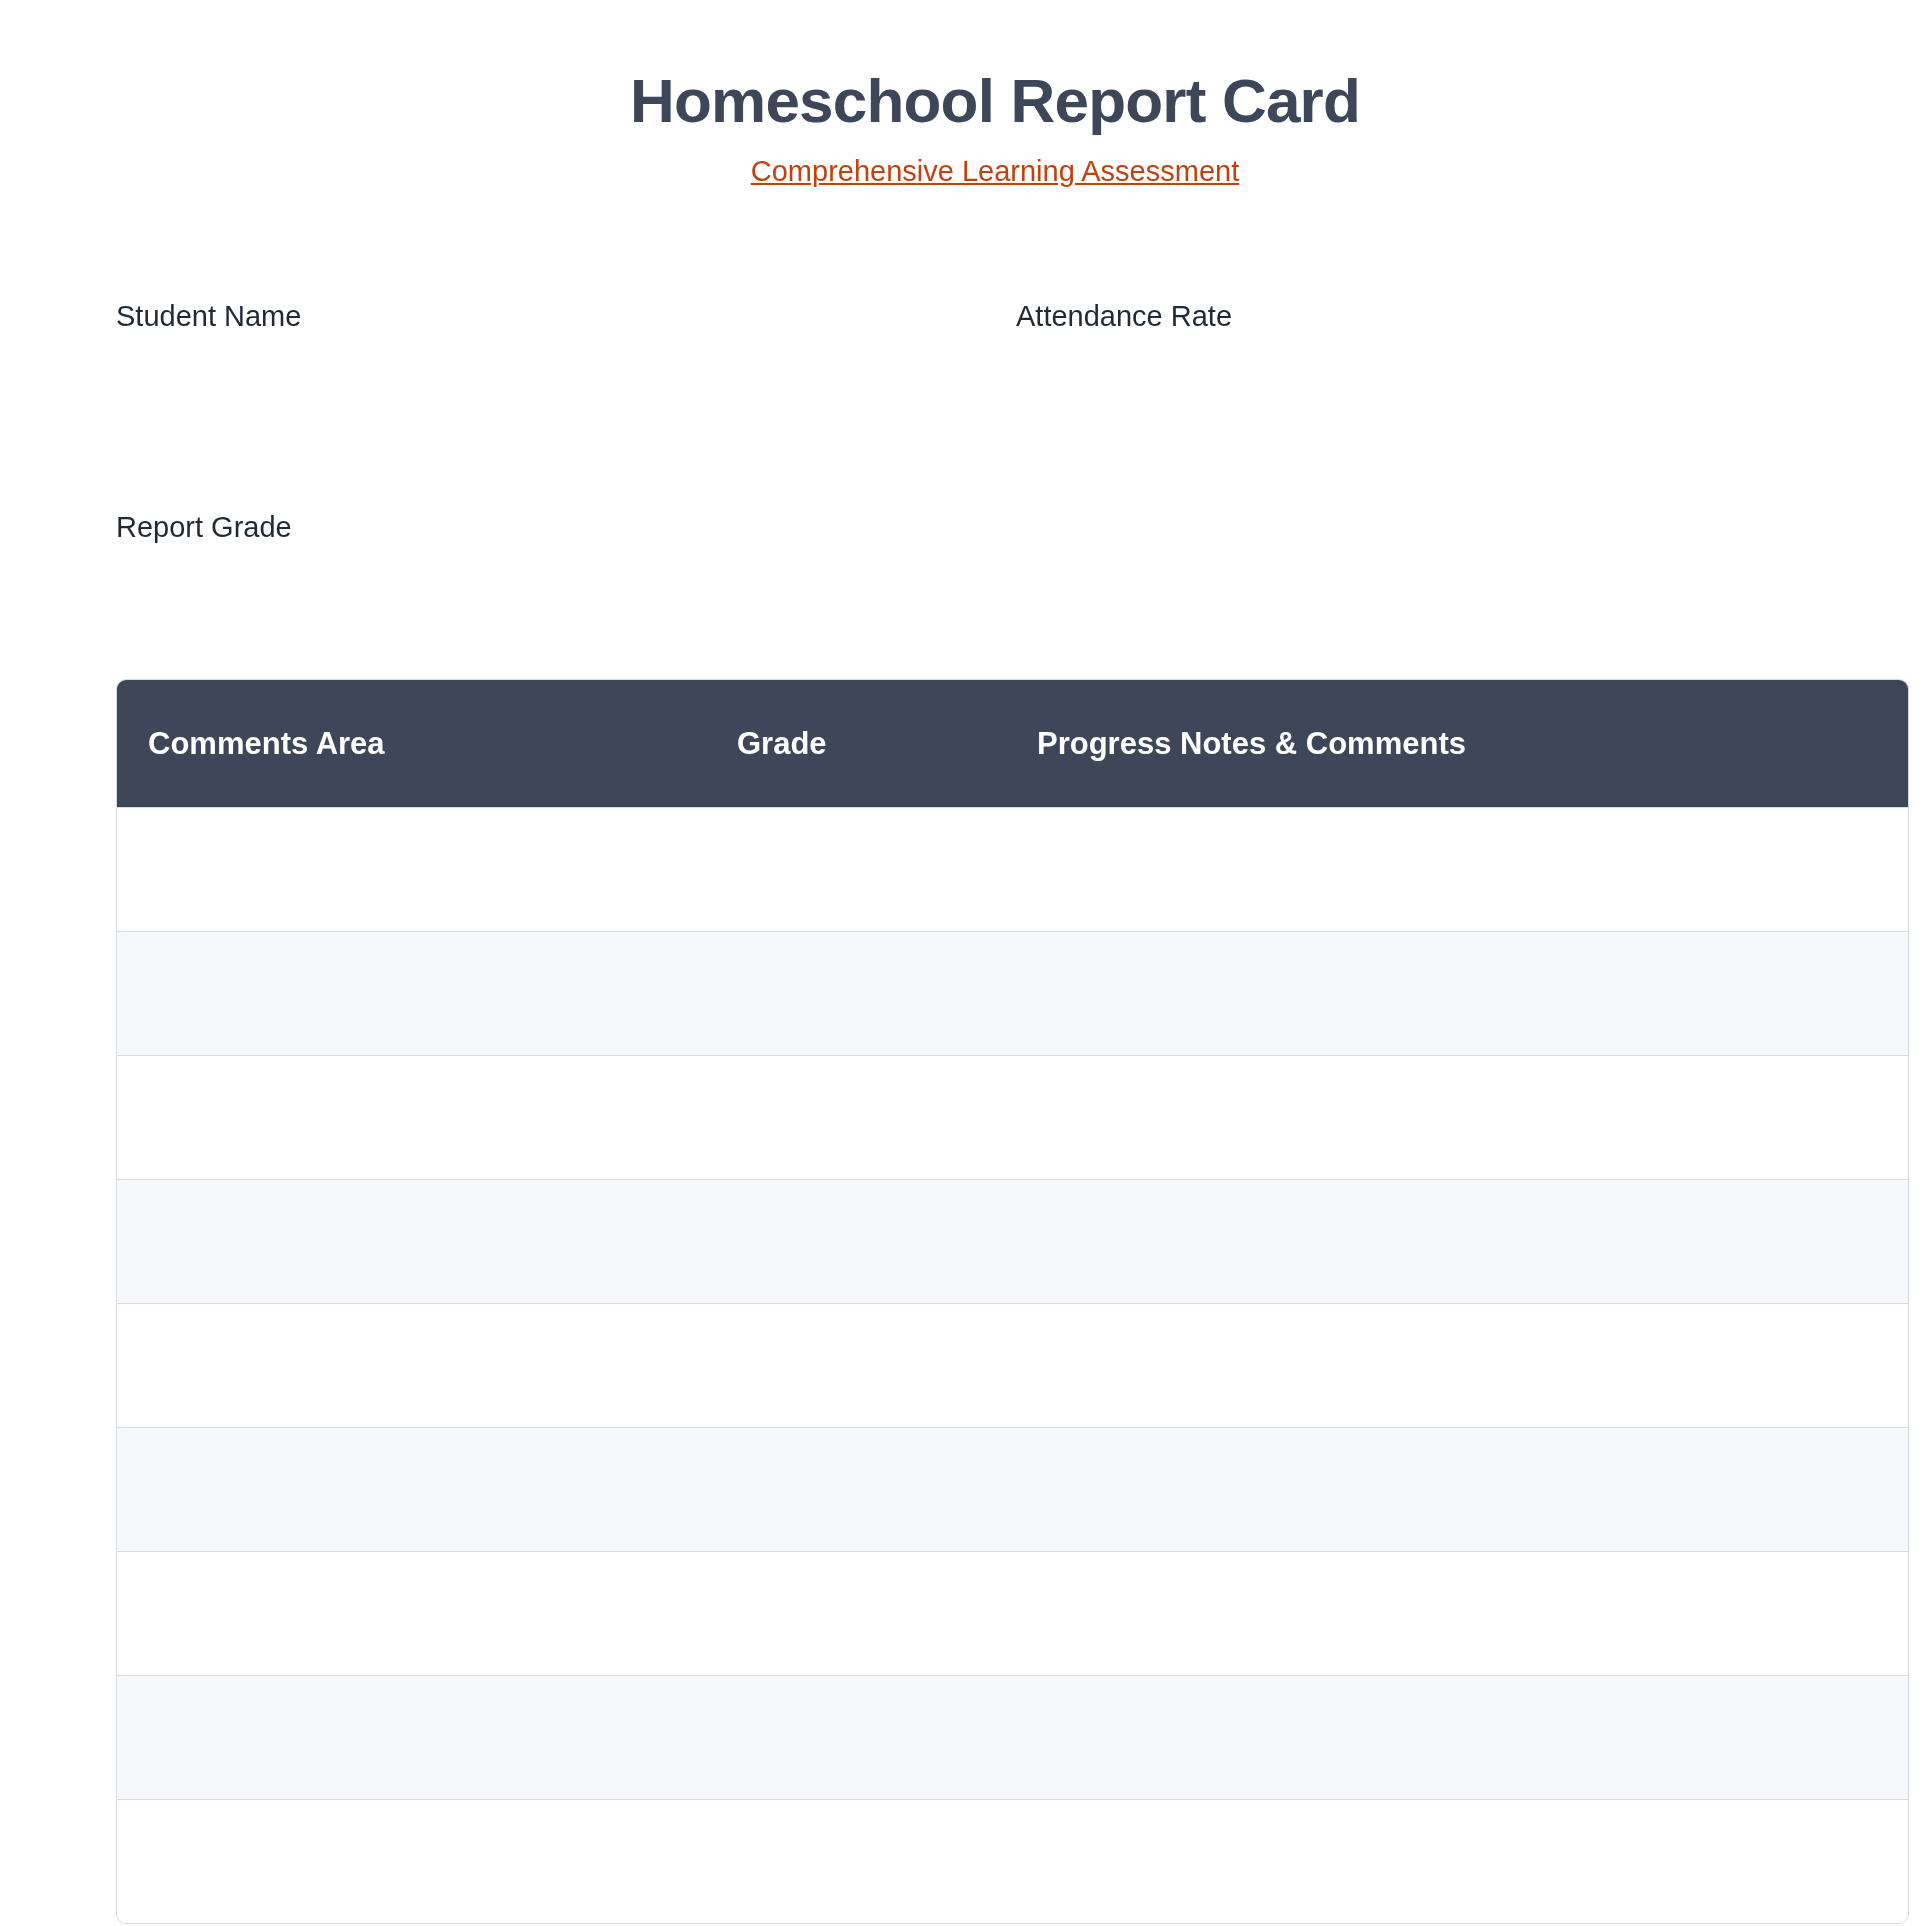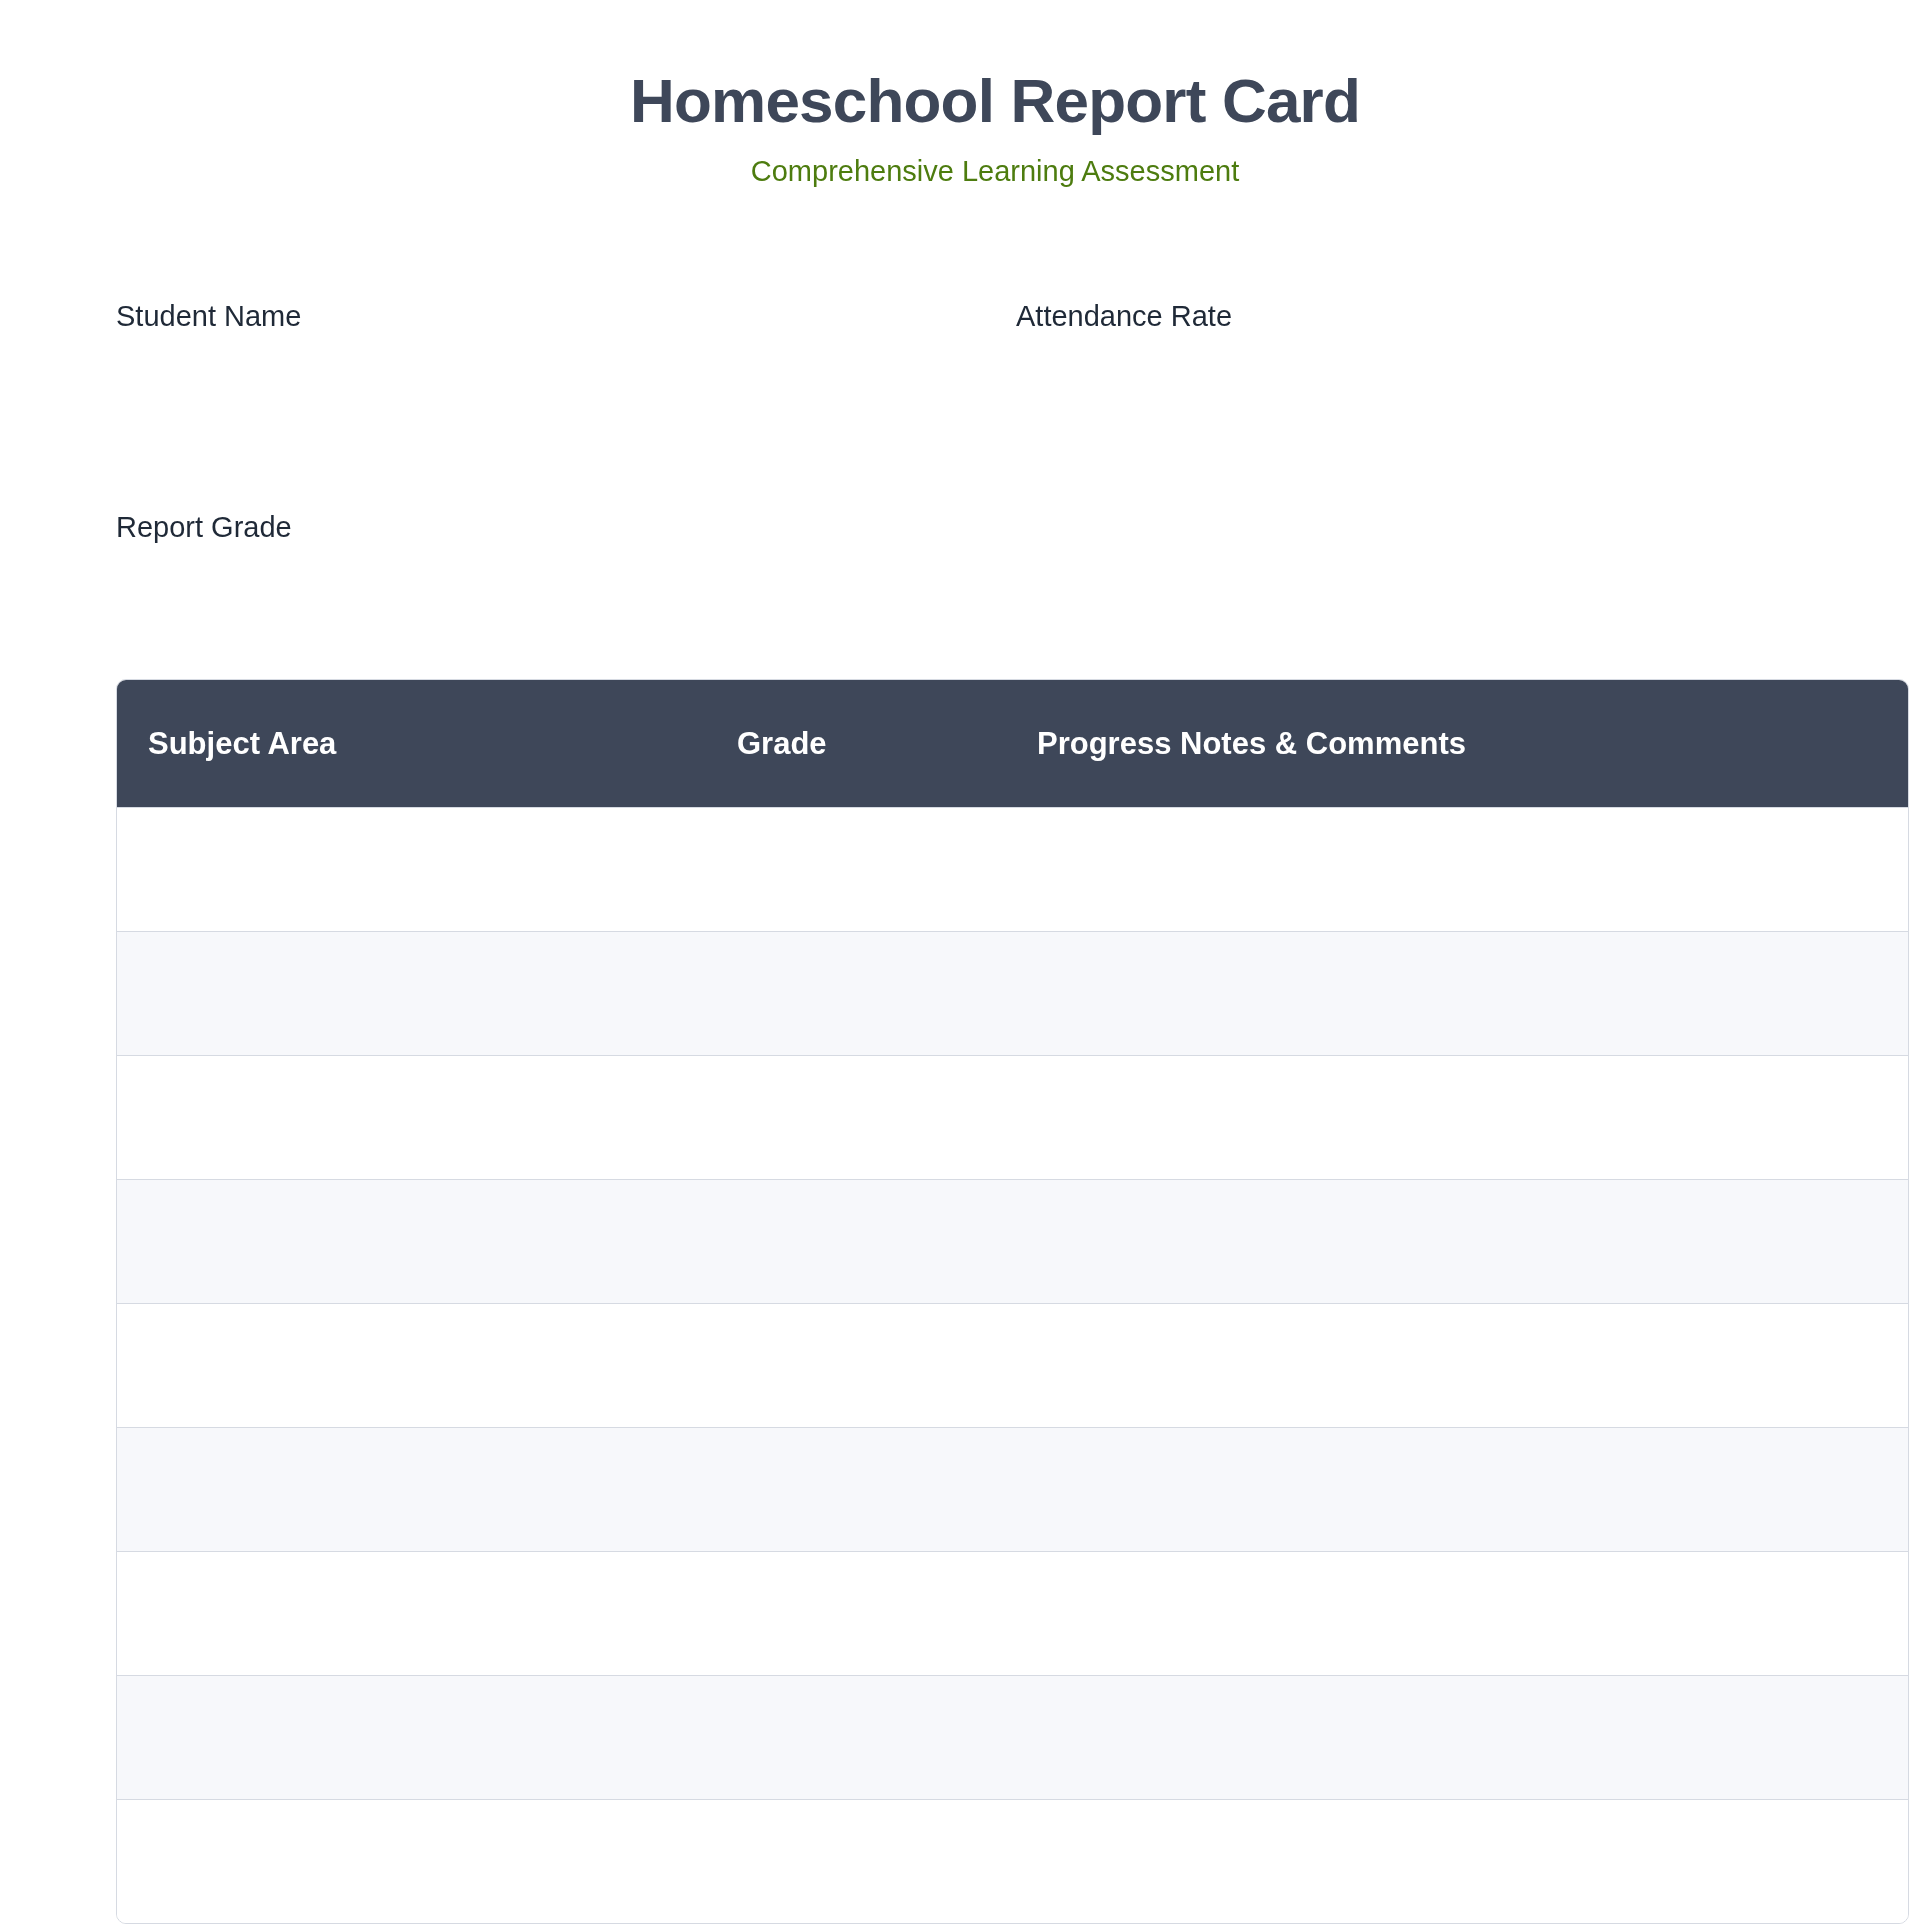--- a/index.html
+++ b/index.html
@@ -34,23 +34,24 @@
     font-size: 62px;
     font-weight: bold;
     color: #3e4759;
     letter-spacing: -0.8px;
     line-height: 1.1;
     margin: 0;
   }
   .doc-subtitle {
     font-size: 29px;
     font-weight: normal;
-    color: #4d7c0f;
+    color: #c2410c;
     margin: 19px 0 0 0;
     line-height: 1.2;
+    text-decoration: underline;
   }
 
   
   .meta-grid {
     margin-top: 110px;
     display: grid;
     grid-template-columns: 1fr 1fr;
     column-gap: 0px;
     row-gap: 0px;
     gap: 42px;
@@ -137,21 +138,21 @@
     <div class="meta-field">
       <span class="meta-label">Report Grade</span>
       <span class="meta-value"></span>
     </div>
 
   </div>
 
   <table class="subjects-table">
     <thead>
       <tr>
-        <th class="col-subject">Subject Area</th>
+        <th class="col-subject">Comments Area</th>
         <th class="col-grade">Grade</th>
         <th class="col-notes">Progress Notes &amp; Comments</th>
       </tr>
     </thead>
     <tbody>
       <tr>
         <td></td>
         <td></td>
         <td></td>
       </tr>

